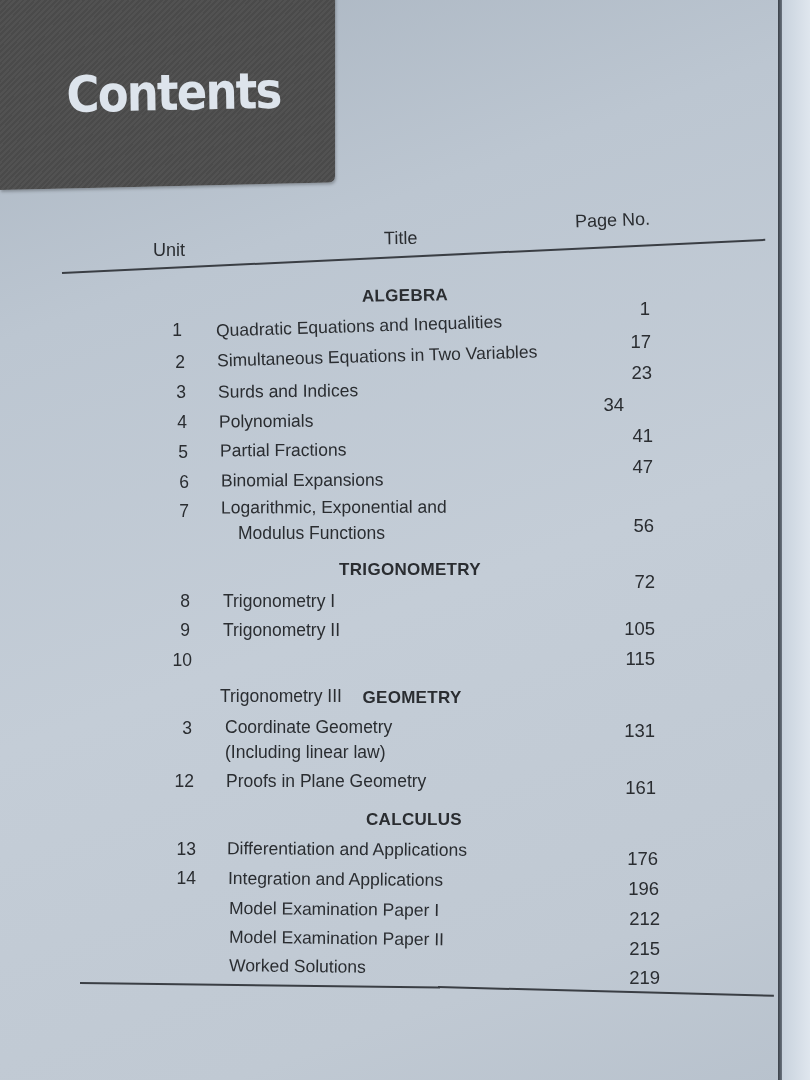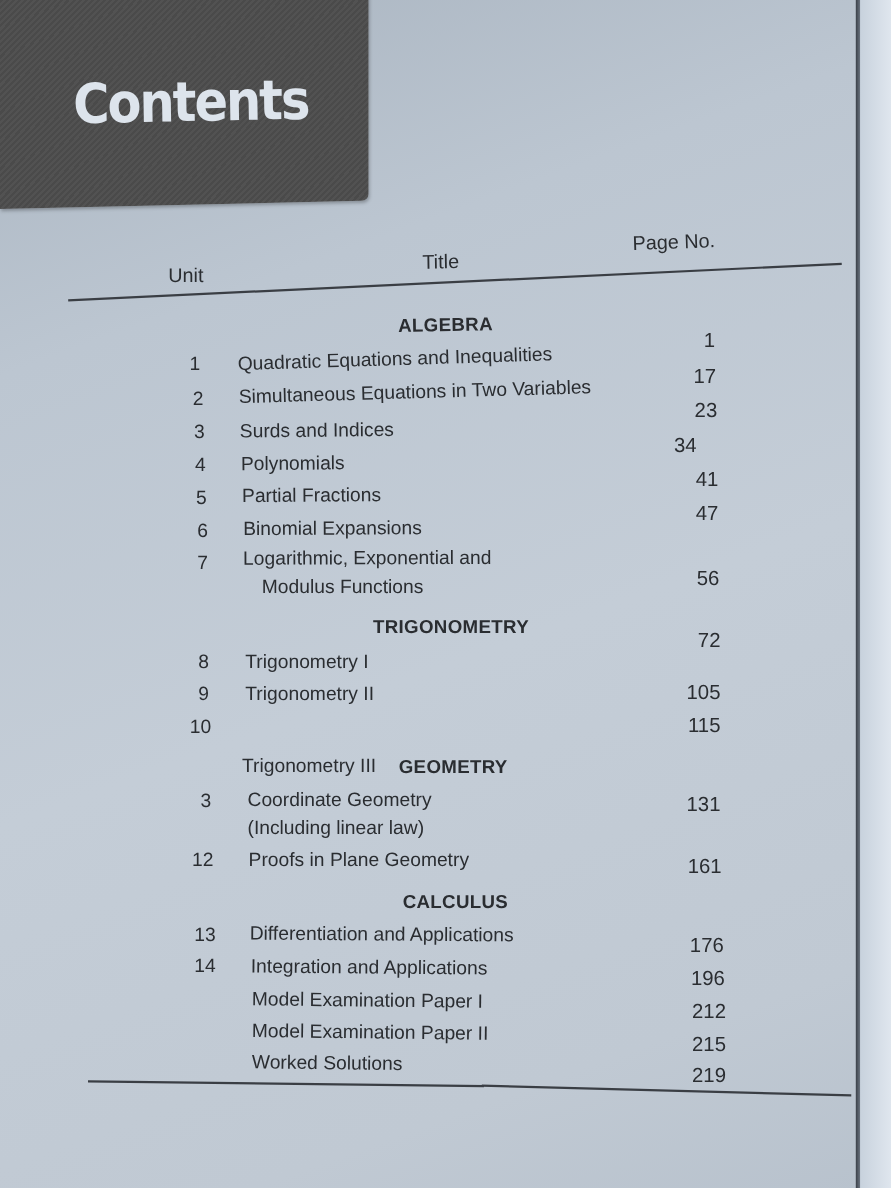--- a/index.html
+++ b/index.html
@@ -132,21 +132,21 @@
       <div class="entry-page" style="left:591px; top:331px;">17</div>
     </div>
     <div>
       <div class="entry-unit" style="left:156px; top:382px;">3</div>
       <div class="entry-title" style="left:218px; top:378px; transform:rotate(-0.6deg);">Surds and Indices</div>
       <div class="entry-page" style="left:592px; top:362px;">23</div>
     </div>
     <div>
       <div class="entry-unit" style="left:157px; top:412px;">4</div>
       <div class="entry-title" style="left:219px; top:408px; transform:rotate(-0.5deg);">Polynomials</div>
-      <div class="entry-page" style="left:593px; top:394px;text-align:center;">34</div>
+      <div class="entry-page" style="left:564px; top:394px;">34</div>
     </div>
     <div>
       <div class="entry-unit" style="left:158px; top:442px;">5</div>
       <div class="entry-title" style="left:220px; top:437px; transform:rotate(-0.4deg);">Partial Fractions</div>
       <div class="entry-page" style="left:593px; top:425px;">41</div>
     </div>
     <div>
       <div class="entry-unit" style="left:159px; top:472px;">6</div>
       <div class="entry-title" style="left:221px; top:467px; transform:rotate(-0.3deg);">Binomial Expansions</div>
       <div class="entry-page" style="left:593px; top:456px;">47</div>

